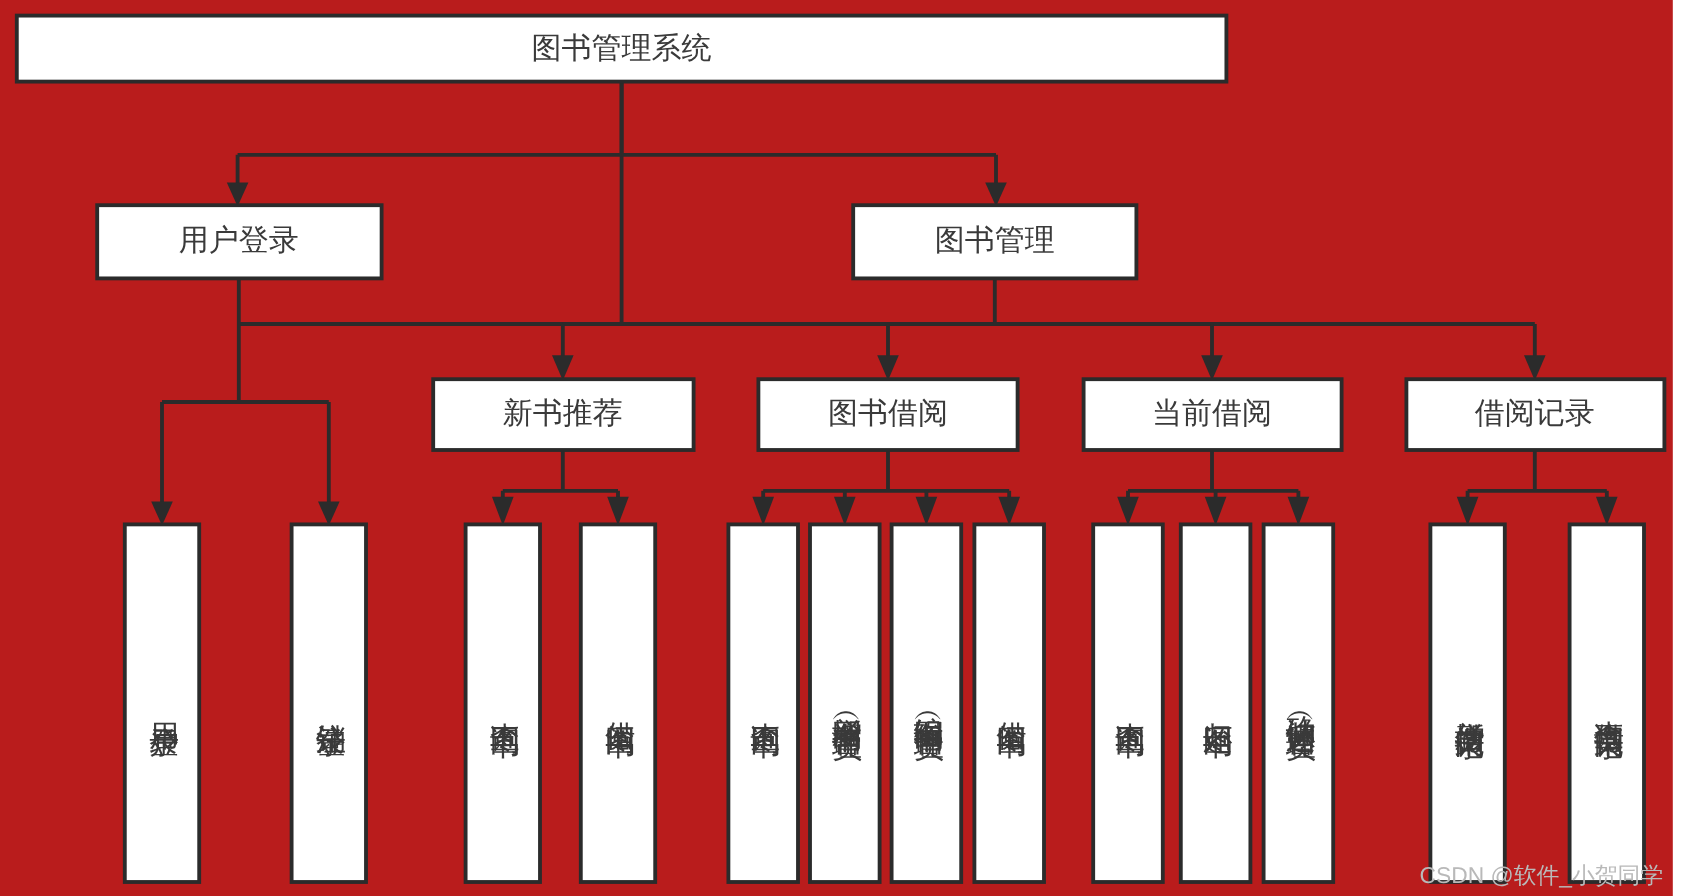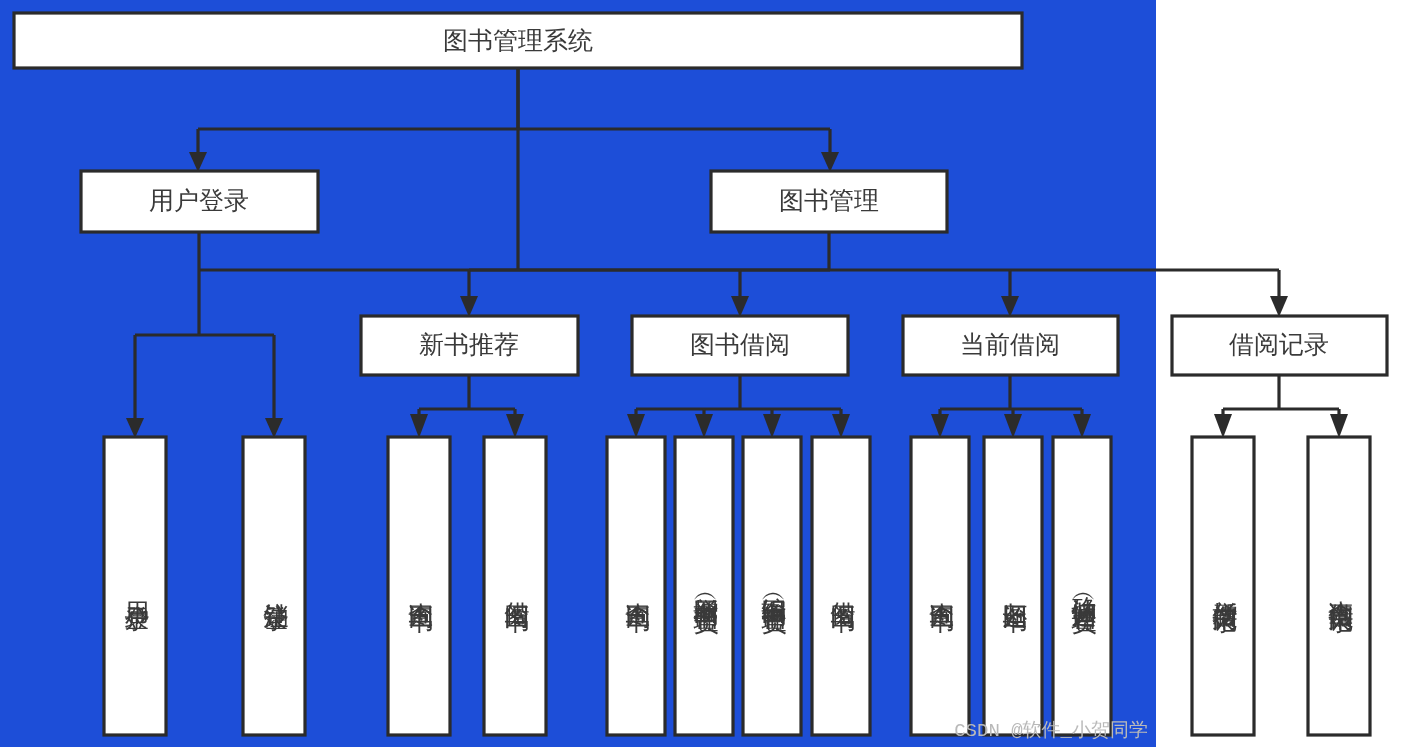--- a/index.html
+++ b/index.html
@@ -1,36 +1,36 @@
 <!DOCTYPE html>
 <html><head>
 <meta charset="utf-8">
 <style>
   html,body{margin:0;padding:0;background:#ffffff;}
   body{
     width:1405px;height:747px;overflow:hidden;
     font-family:"Liberation Sans","DejaVu Sans",sans-serif;
   }
-  #diagram-root{position:relative;width:1156px;height:747px;background:#1d4ed8;}
+  #diagram-root{position:relative;width:1394px;height:747px;background:#b91c1c;}
   svg.diagram{position:absolute;top:0;left:0;width:1405px;height:747px;display:block;}
   .nodebox{fill:#ffffff;stroke:#2b2b2b;stroke-width:3.2;}
   .connector{stroke:#2b2b2b;stroke-width:3.2;fill:none;stroke-linecap:butt;}
   .arrowhead{fill:#2b2b2b;stroke:none;}
   .node-label{
     fill:#3a3a3a;
     font-family:"Liberation Sans","DejaVu Sans",sans-serif;
     text-anchor:middle;
     dominant-baseline:middle;
   }
   .label-h{font-size:25px;}
   .label-v{font-size:25px;writing-mode:vertical-rl;text-orientation:upright;letter-spacing:2px;}
   .watermark{
     position:absolute;right:8px;bottom:4px;
     font-size:19px;color:#b9b9b9;
-    font-family:Liberation Mono, monospace;
+    font-family:Liberation Sans, sans-serif;
     white-space:nowrap;user-select:none;
   }
 </style>
 </head>
 <body>
 
 <div id="diagram-root">
 
   <svg class="diagram" viewBox="0 0 1405 747">
 

